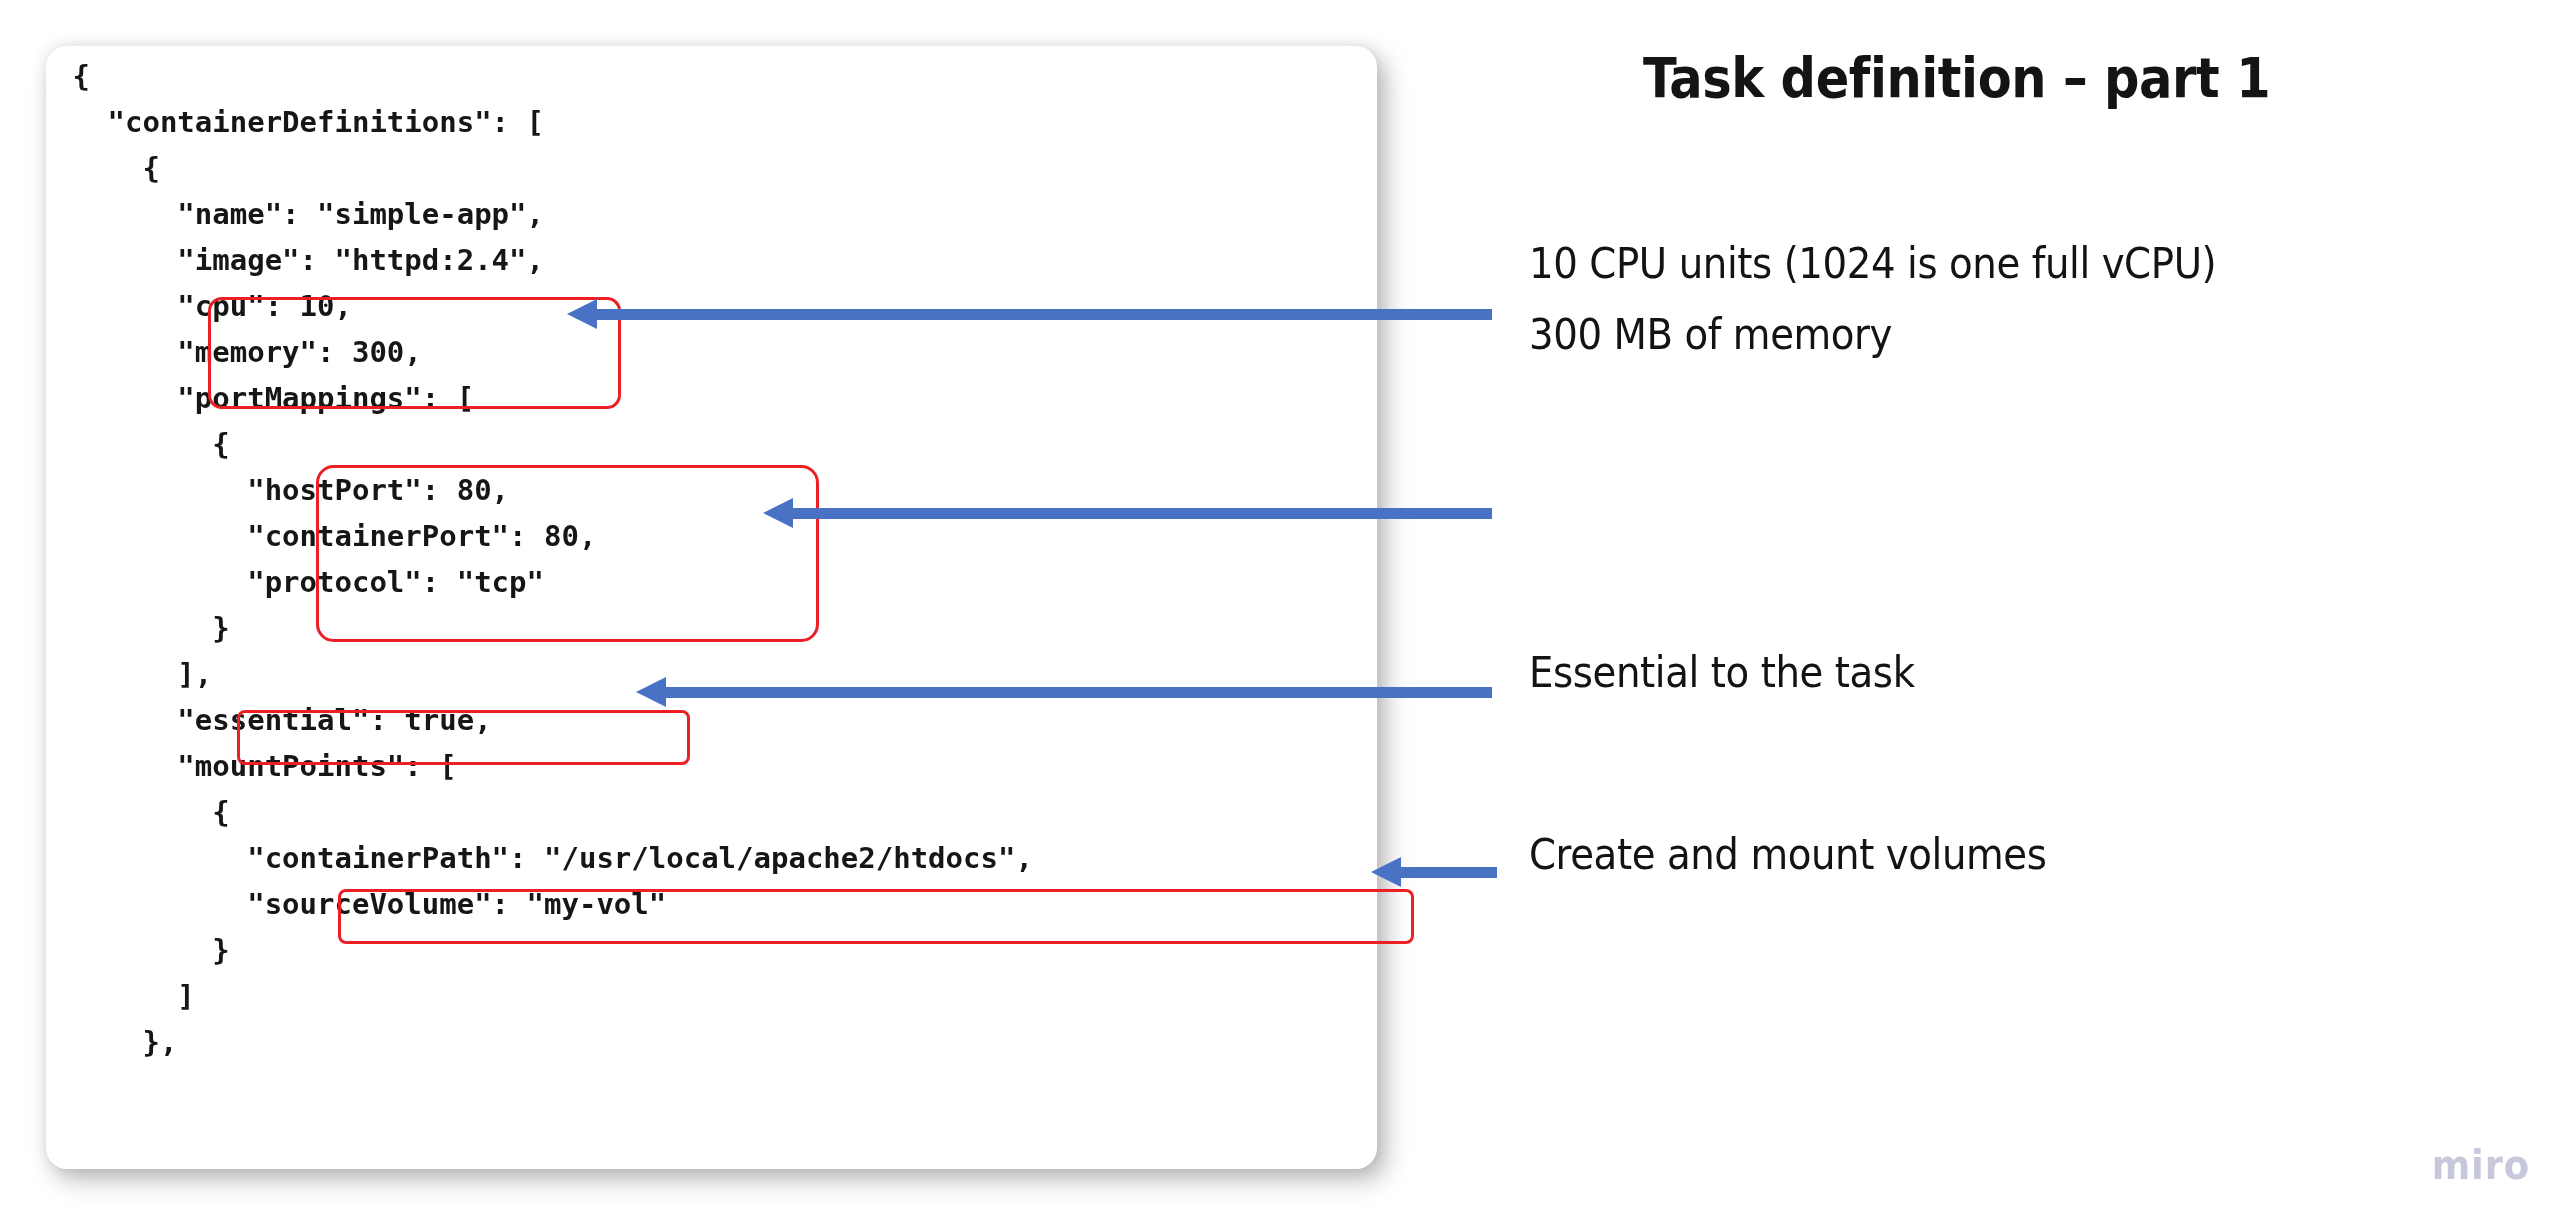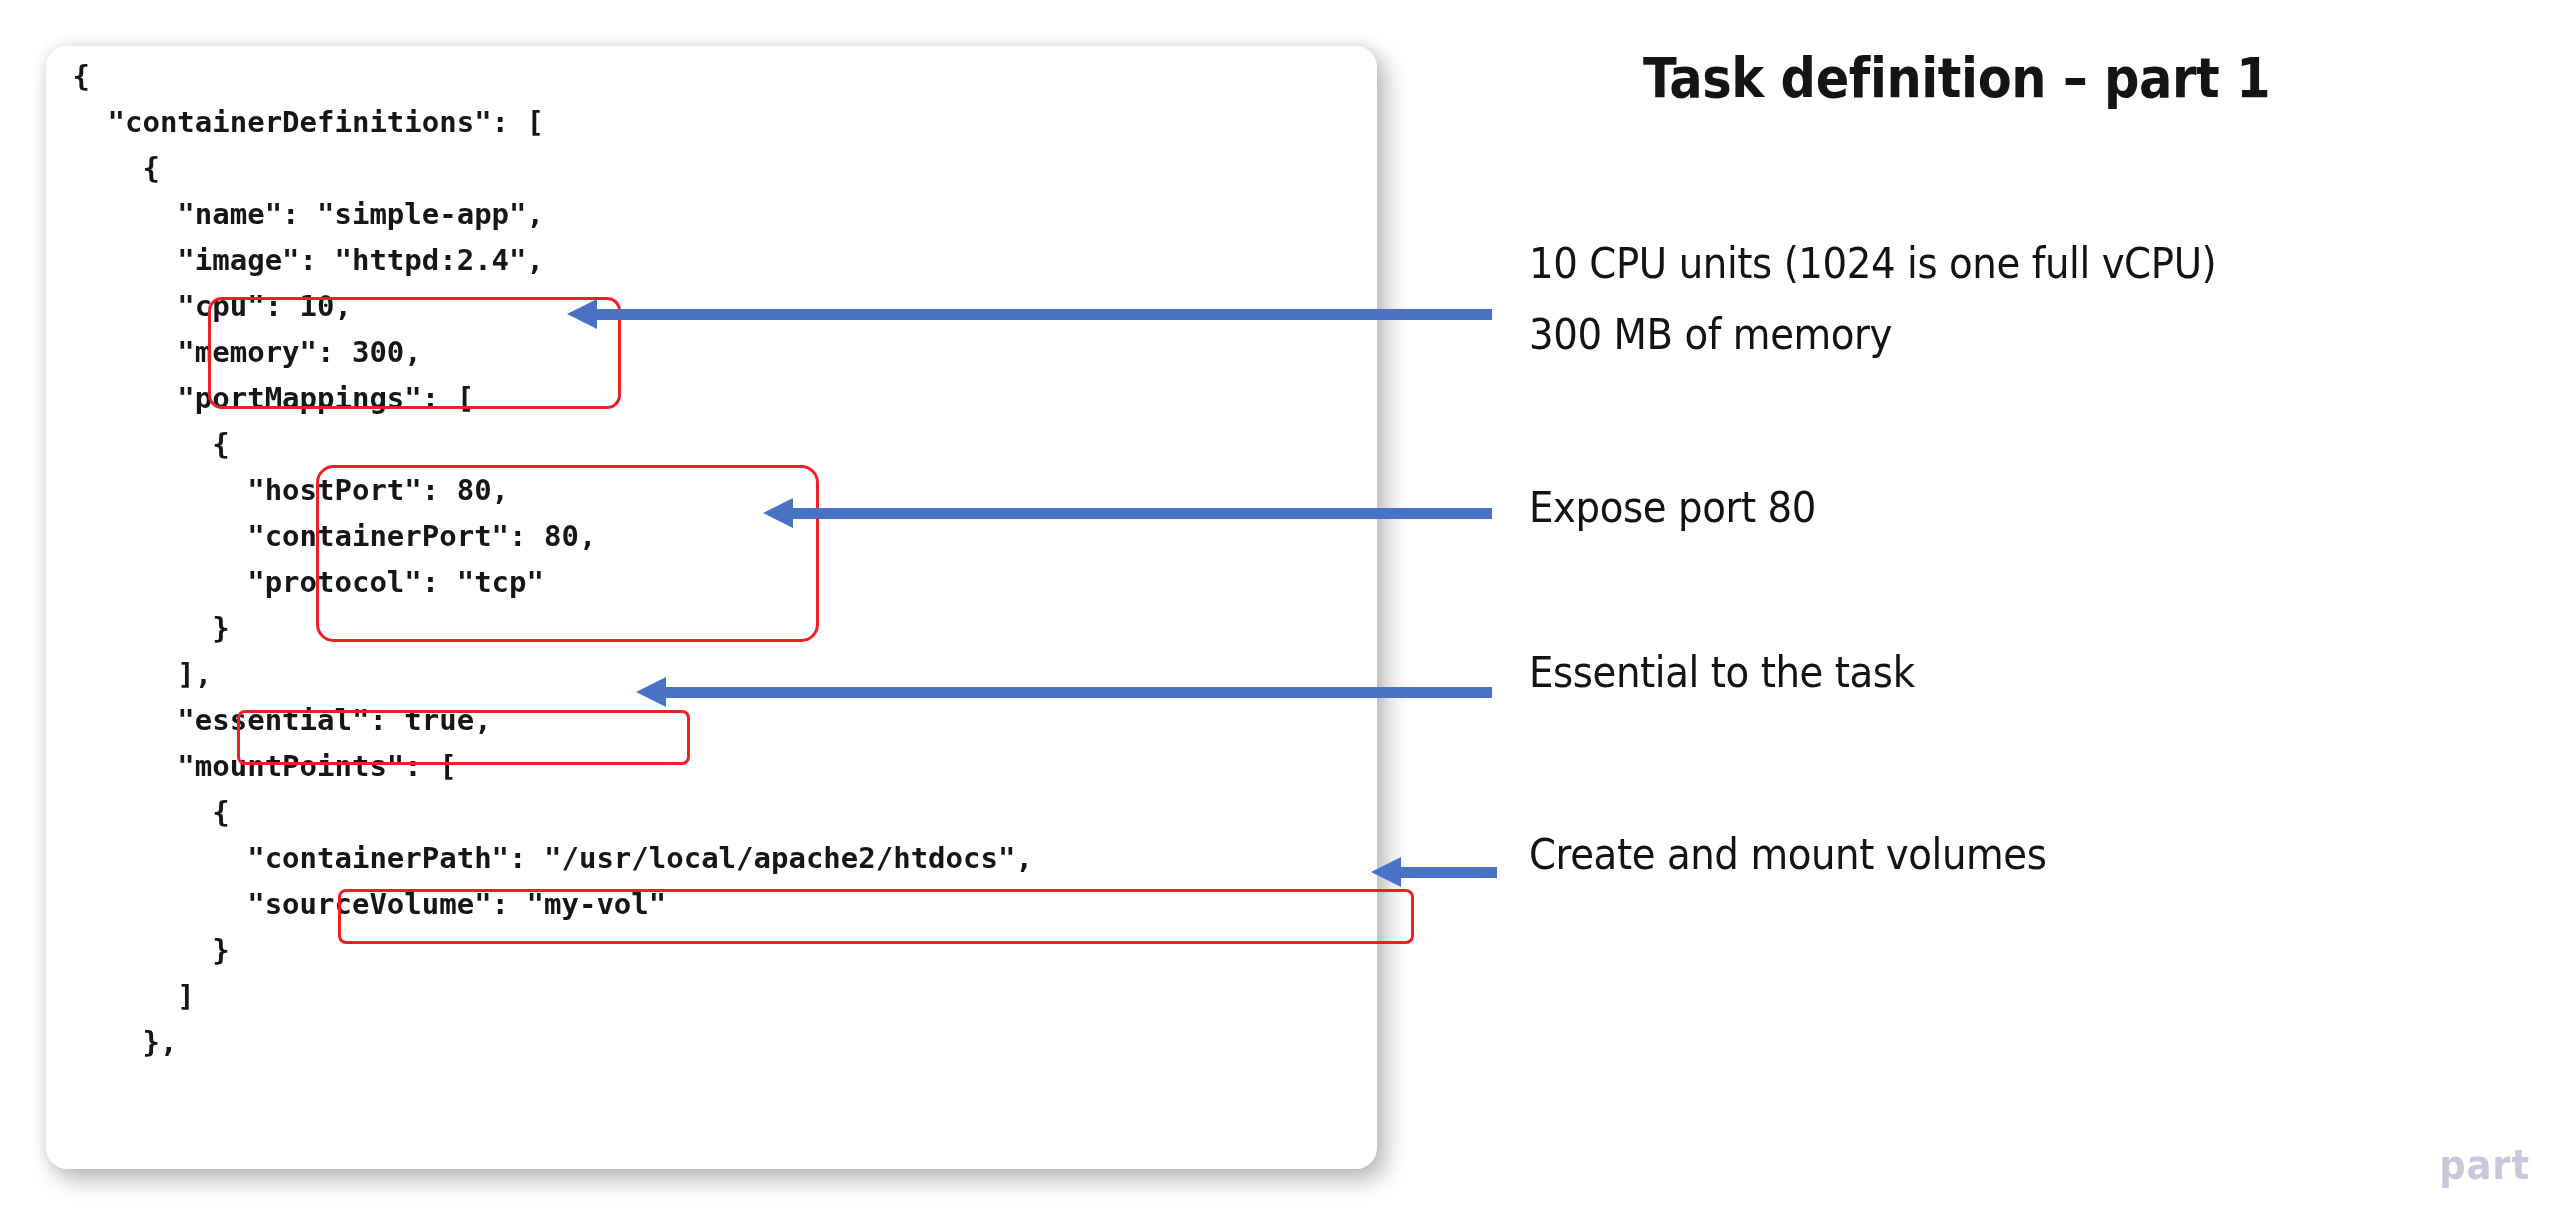--- a/index.html
+++ b/index.html
@@ -177,22 +177,21 @@
     <div class="shaft"></div>
   </div>
 
   <div id="title">Task definition – part 1</div>
 
   <div class="note n1">
     <div>10 CPU units (1024 is one full vCPU)</div>
     <div>300 MB of memory</div>
   </div>
 
-  <div class="note n2">Expose port 80</div>
 
   <div class="note n3">Essential to the task</div>
 
   <div class="note n4">Create and mount volumes</div>
 
-  <div id="watermark">part</div>
+  <div id="watermark">miro</div>
 
 </div>
 
 
 </body></html>

